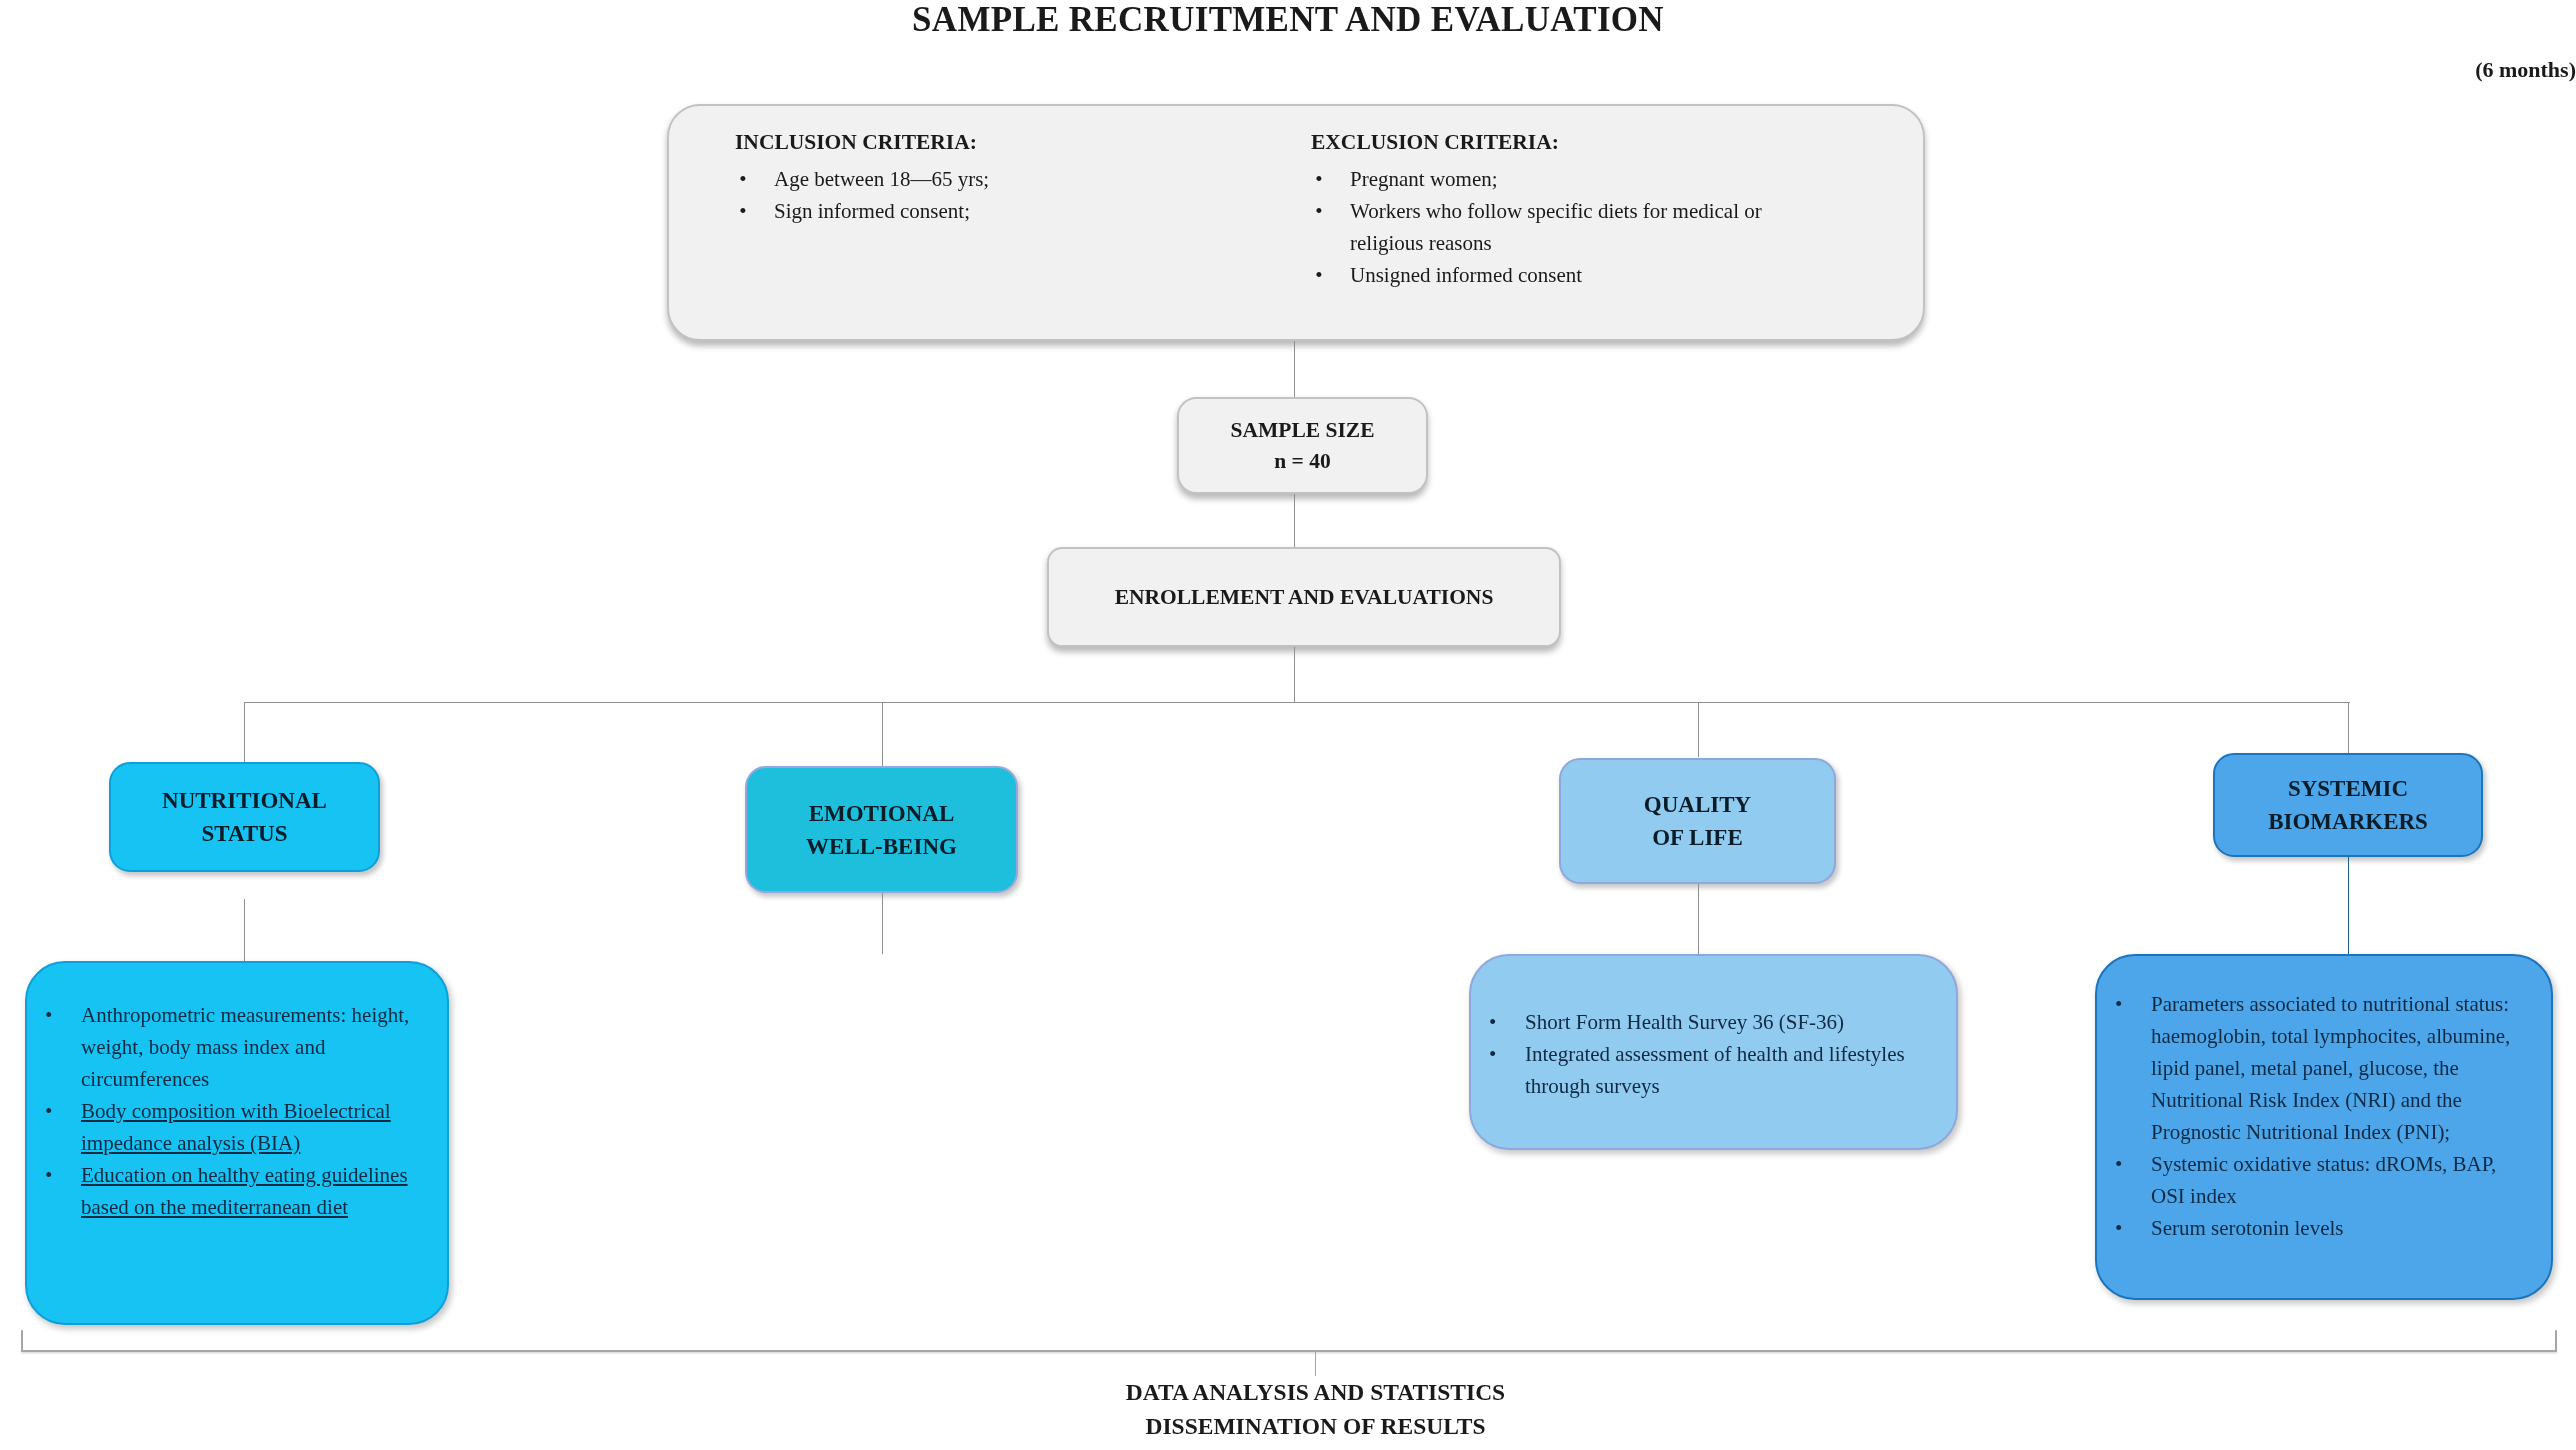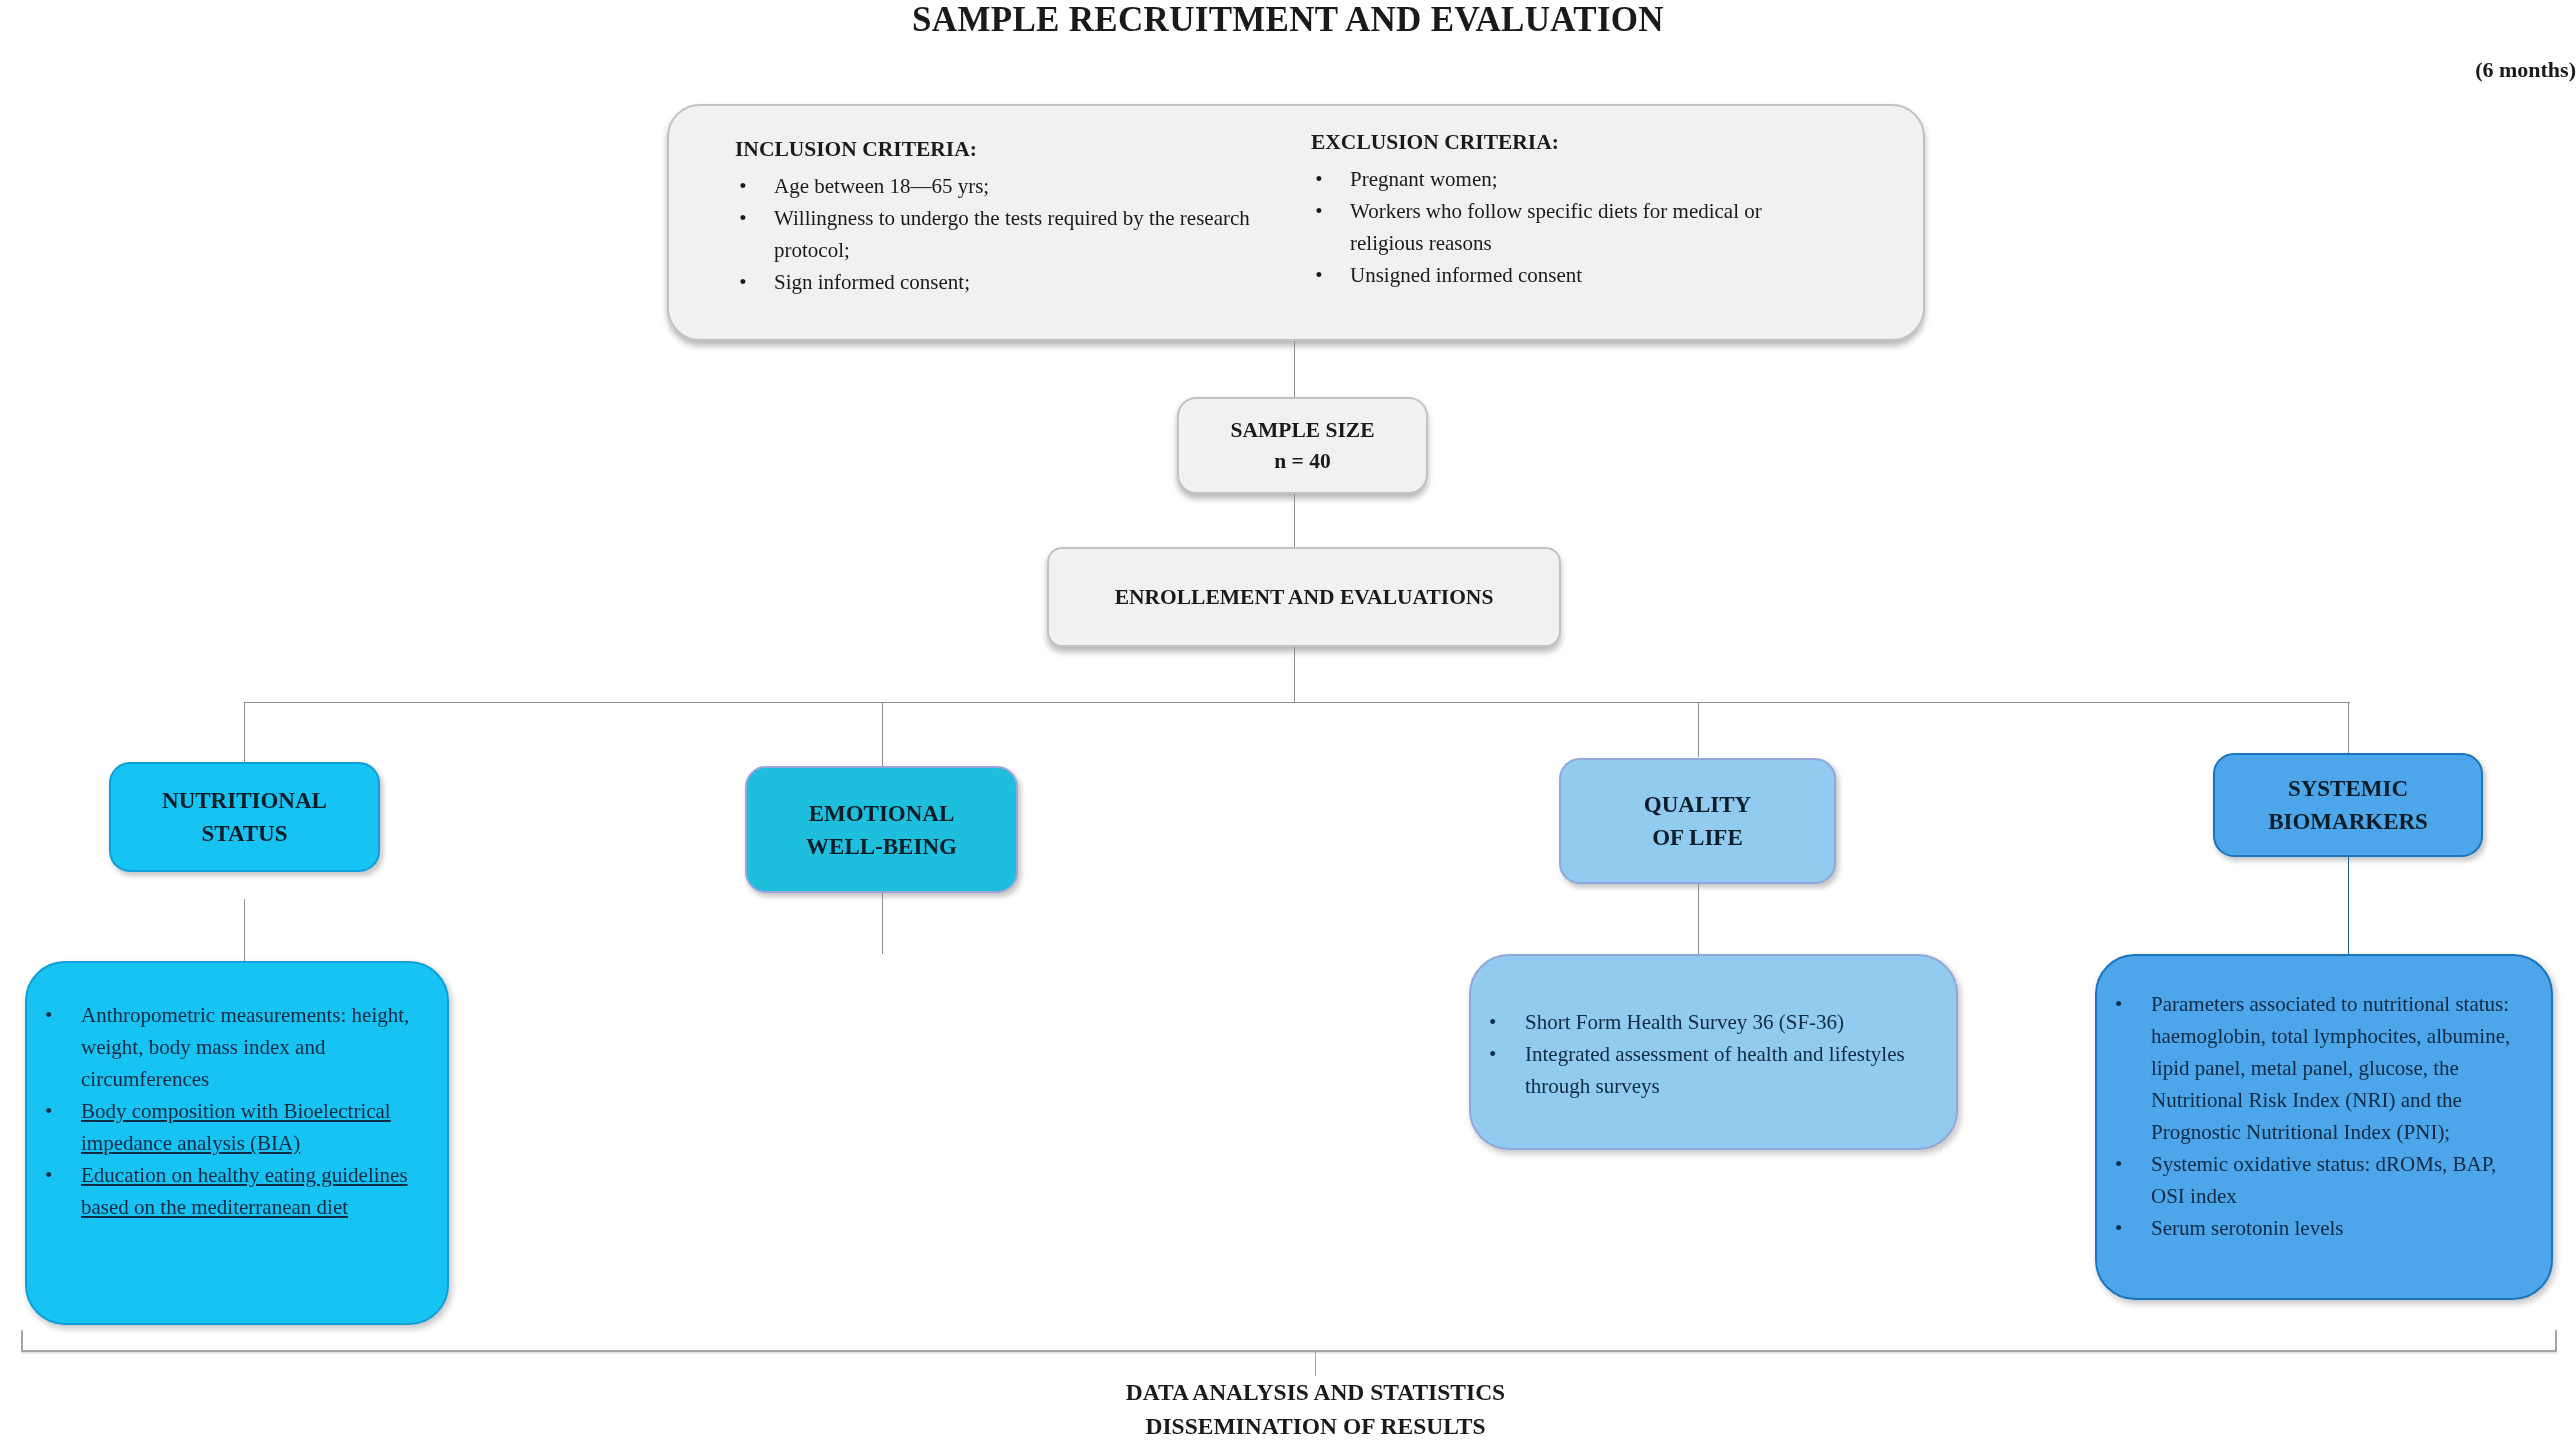--- a/index.html
+++ b/index.html
@@ -40,21 +40,21 @@
   }
   .sample-box .line1, .sample-box .line2{ font-size:21.5px; font-weight:bold; line-height:30.5px; }
   .enroll-box{
     left:1047px; top:547px; width:514px; height:100px; border-radius:15.2px;
     display:flex; align-items:center; justify-content:center;
     font-size:21.5px; font-weight:bold;
   }
 
   .criteria-col{ position:absolute; top:23.5px; }
   .criteria-col .crit-heading{ font-size:21.5px; font-weight:bold; margin:0 0 8.3px 0; }
-  .col-inclusion{ left:66px;  width:554px;margin-top:7px; }
+  .col-inclusion{ left:66px;  width:554px; }
   .col-exclusion{ left:642px; width:485px; }
 
   
   ul.bullets{ list-style:none; margin:0; padding:0; font-size:21px; line-height:32px; }
   ul.bullets li{ position:relative; padding-left:39px; }
   ul.bullets li::before{ content:"\2022"; position:absolute; left:4.2px; top:0; }
 
   
   .vline{ width:1.4px; background:var(--line); }
   .hline{ height:1.4px; background:var(--line); }
@@ -121,21 +121,20 @@
 <div class="canvas">
 
   <div class="abs title">SAMPLE RECRUITMENT AND EVALUATION</div>
   <div class="abs subtitle">(6 months)</div>
 
   <div class="abs panel criteria-box">
     <div class="criteria-col col-inclusion">
       <div class="crit-heading">INCLUSION CRITERIA:</div>
       <ul class="bullets">
           <li>Age between 18—65 yrs;</li>
-          <li>Willingness to undergo the tests required by the research protocol;</li>
           <li>Sign informed consent;</li>
         </ul>
     </div>
     <div class="criteria-col col-exclusion">
       <div class="crit-heading">EXCLUSION CRITERIA:</div>
       <ul class="bullets">
           <li>Pregnant women;</li>
           <li>Workers who follow specific diets for medical or religious reasons</li>
           <li>Unsigned informed consent</li>
         </ul>

